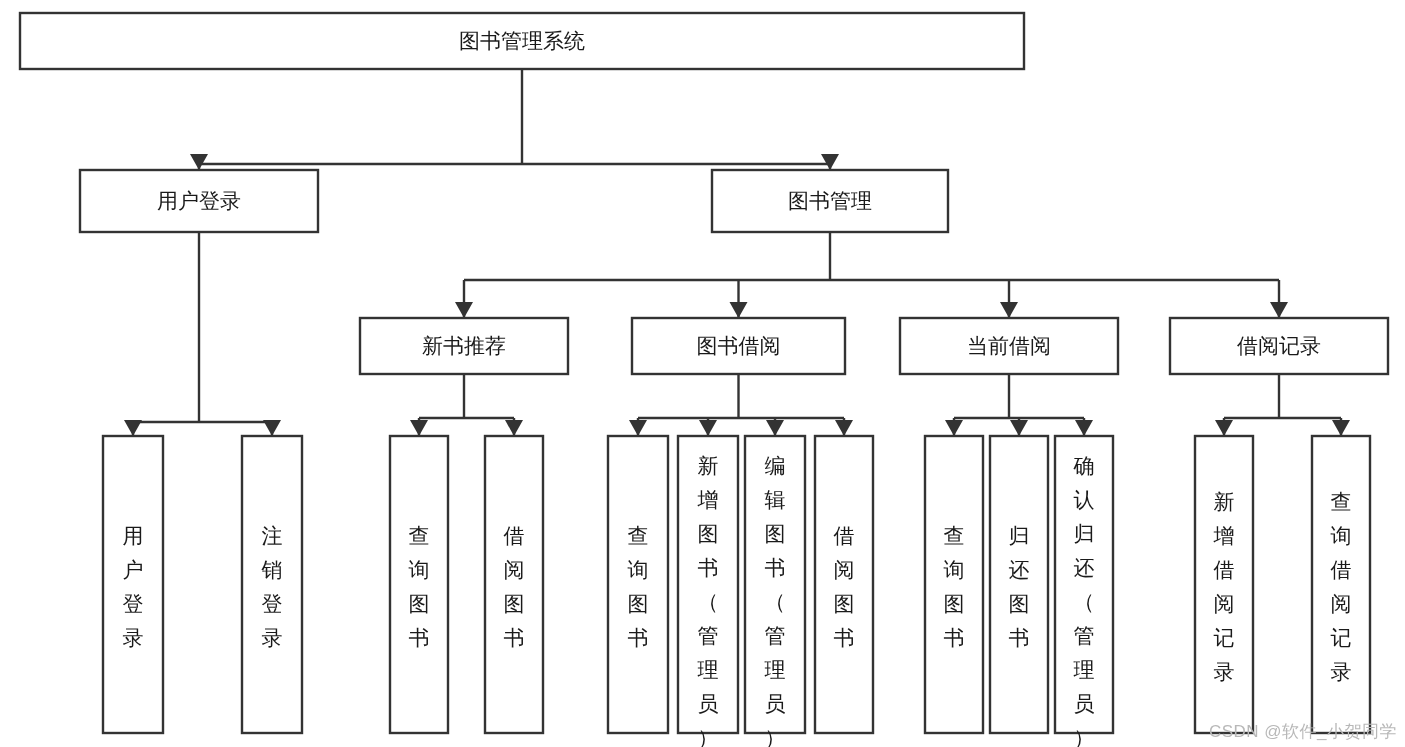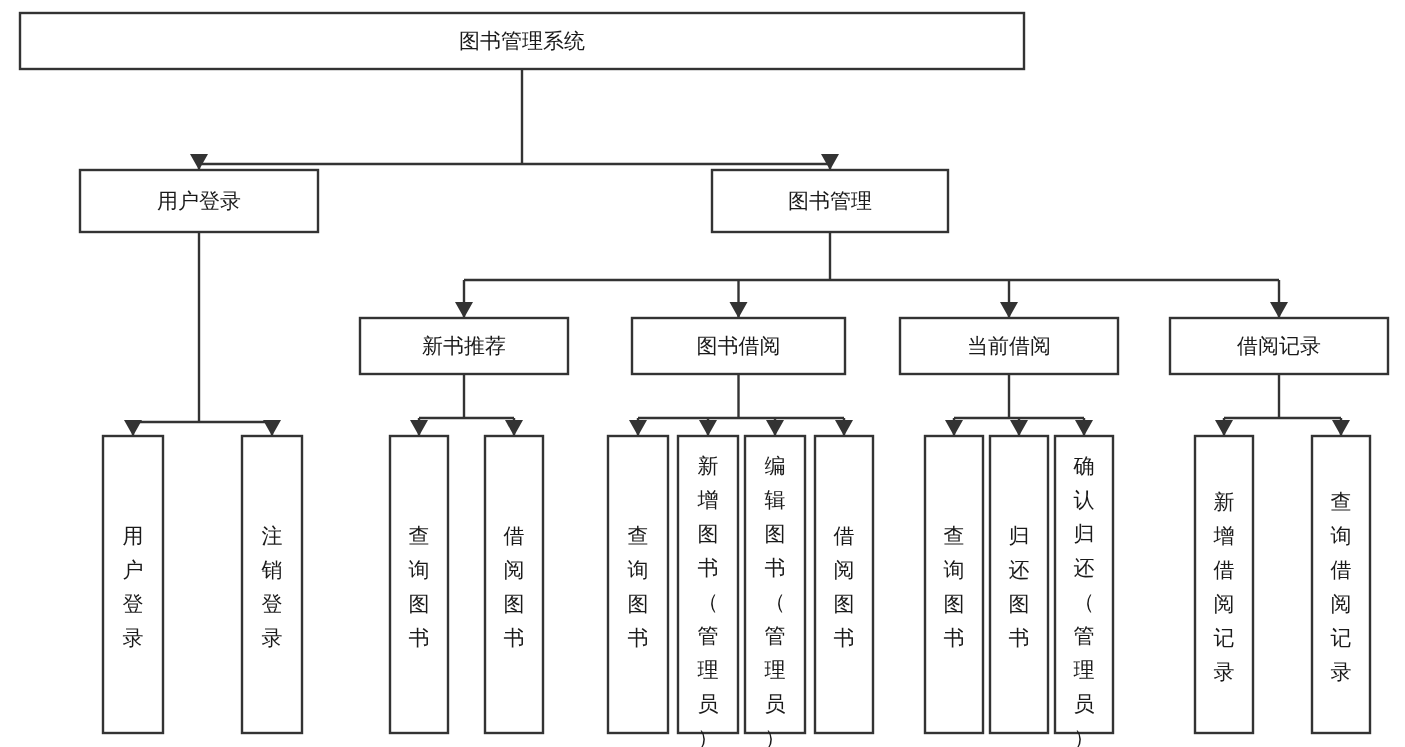--- a/index.html
+++ b/index.html
@@ -201,13 +201,14 @@
         <g>
           <rect x="1195" y="436" width="58" height="297" class="node-box"></rect>
           <text x="1224" y="509.02" class="leaf-label-v"><tspan x="1224" dy="0">新</tspan><tspan x="1224" dy="34">增</tspan><tspan x="1224" dy="34">借</tspan><tspan x="1224" dy="34">阅</tspan><tspan x="1224" dy="34">记</tspan><tspan x="1224" dy="34">录</tspan></text>
         </g>
         <g>
           <rect x="1312" y="436" width="58" height="297" class="node-box"></rect>
           <text x="1341" y="509.02" class="leaf-label-v"><tspan x="1341" dy="0">查</tspan><tspan x="1341" dy="34">询</tspan><tspan x="1341" dy="34">借</tspan><tspan x="1341" dy="34">阅</tspan><tspan x="1341" dy="34">记</tspan><tspan x="1341" dy="34">录</tspan></text>
         </g>
       </g>
   </svg>
+  <div class="watermark">CSDN @软件_小贺同学</div>
 </div>
 
 </body></html>

